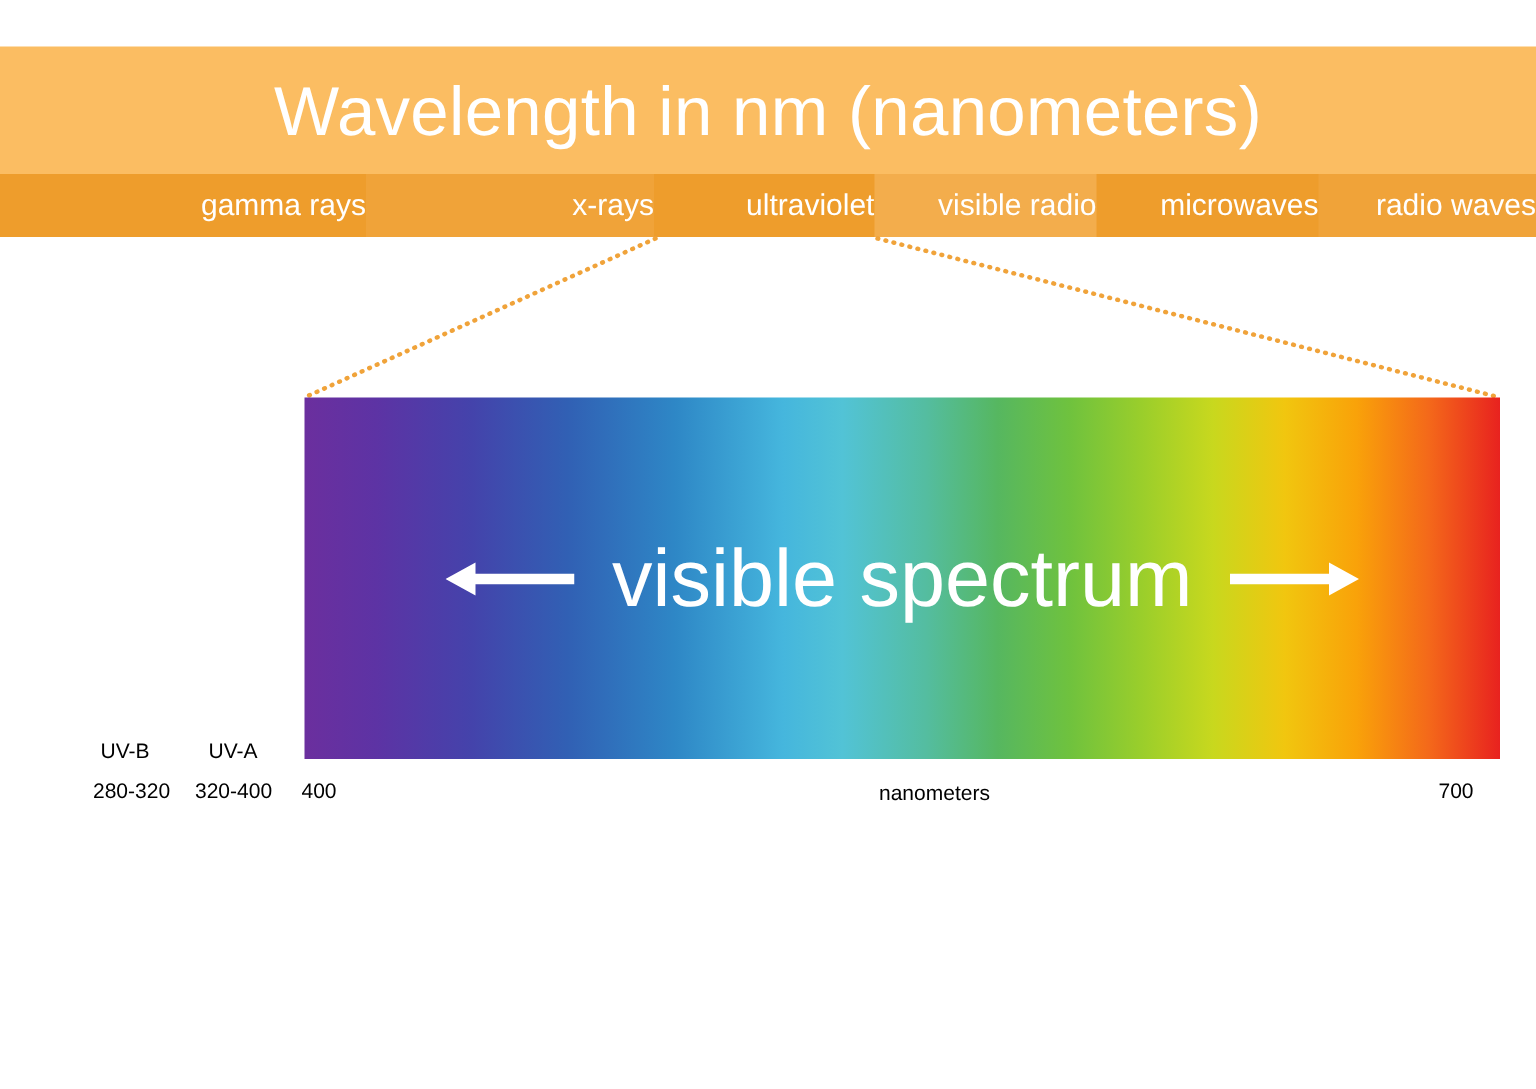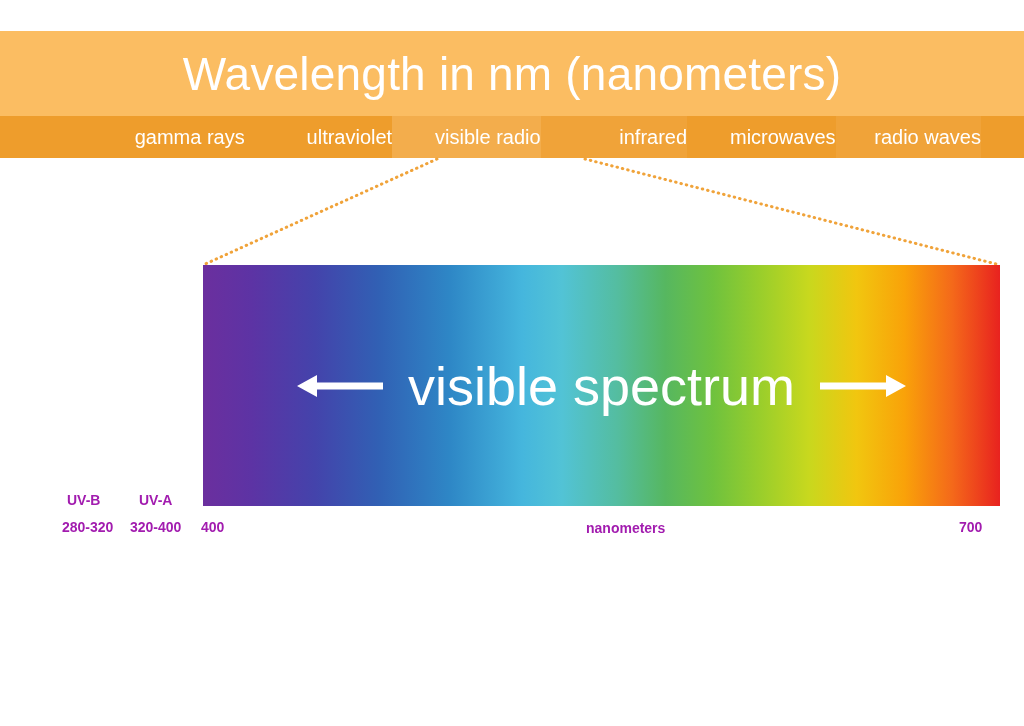--- a/index.html
+++ b/index.html
@@ -120,23 +120,23 @@
     white-space: nowrap;
     line-height: 1;
   }
   .arrow-icon {
     display: block;
   }
 
   
   .axis-label {
     position: absolute;
-    color: #a21caf;
+    color: #000000;
     font-size: 14px;
-    font-weight: 700;
+    font-weight: 400;
     white-space: nowrap;
   }
   #uvb-name   { left: 67px;  top: 492px; }
   #uva-name   { left: 139px; top: 492px; }
   #uvb-range  { left: 62px;  top: 519px; }
   #uva-range  { left: 130px; top: 519px; }
   #start-nm   { left: 201px; top: 519px; }
   #axis-unit  { left: 570px; top: 520px; margin-left: 16px; }
   #end-nm     { left: 959px; top: 519px; }
 </style>
@@ -144,28 +144,28 @@
 <body>
 
 <div id="title-bar">
   <div id="title-text">Wavelength in nm (nanometers)</div>
 </div>
 
 <div id="em-band">
   <div class="band-segment" style="width:23.9%">
     <span>gamma rays</span>
   </div>
+  <div class="band-segment alt" style="width:18.8%">
+    <span>x-rays</span>
+  </div>
   <div class="band-segment" style="width:14.4%">
     <span>ultraviolet</span>
   </div>
   <div class="band-segment highlight" style="width:14.5%">
     <span>visible radio</span>
-  </div>
-  <div class="band-segment alt" style="width:14.3%">
-    <span>infrared</span>
   </div>
   <div class="band-segment" style="width:14.5%">
     <span>microwaves</span>
   </div>
   <div class="band-segment alt" style="width:14.2%">
     <span>radio waves</span>
   </div>
 </div>
 
 <svg id="connectors" viewBox="0 0 1024 726" width="1024" height="726">

